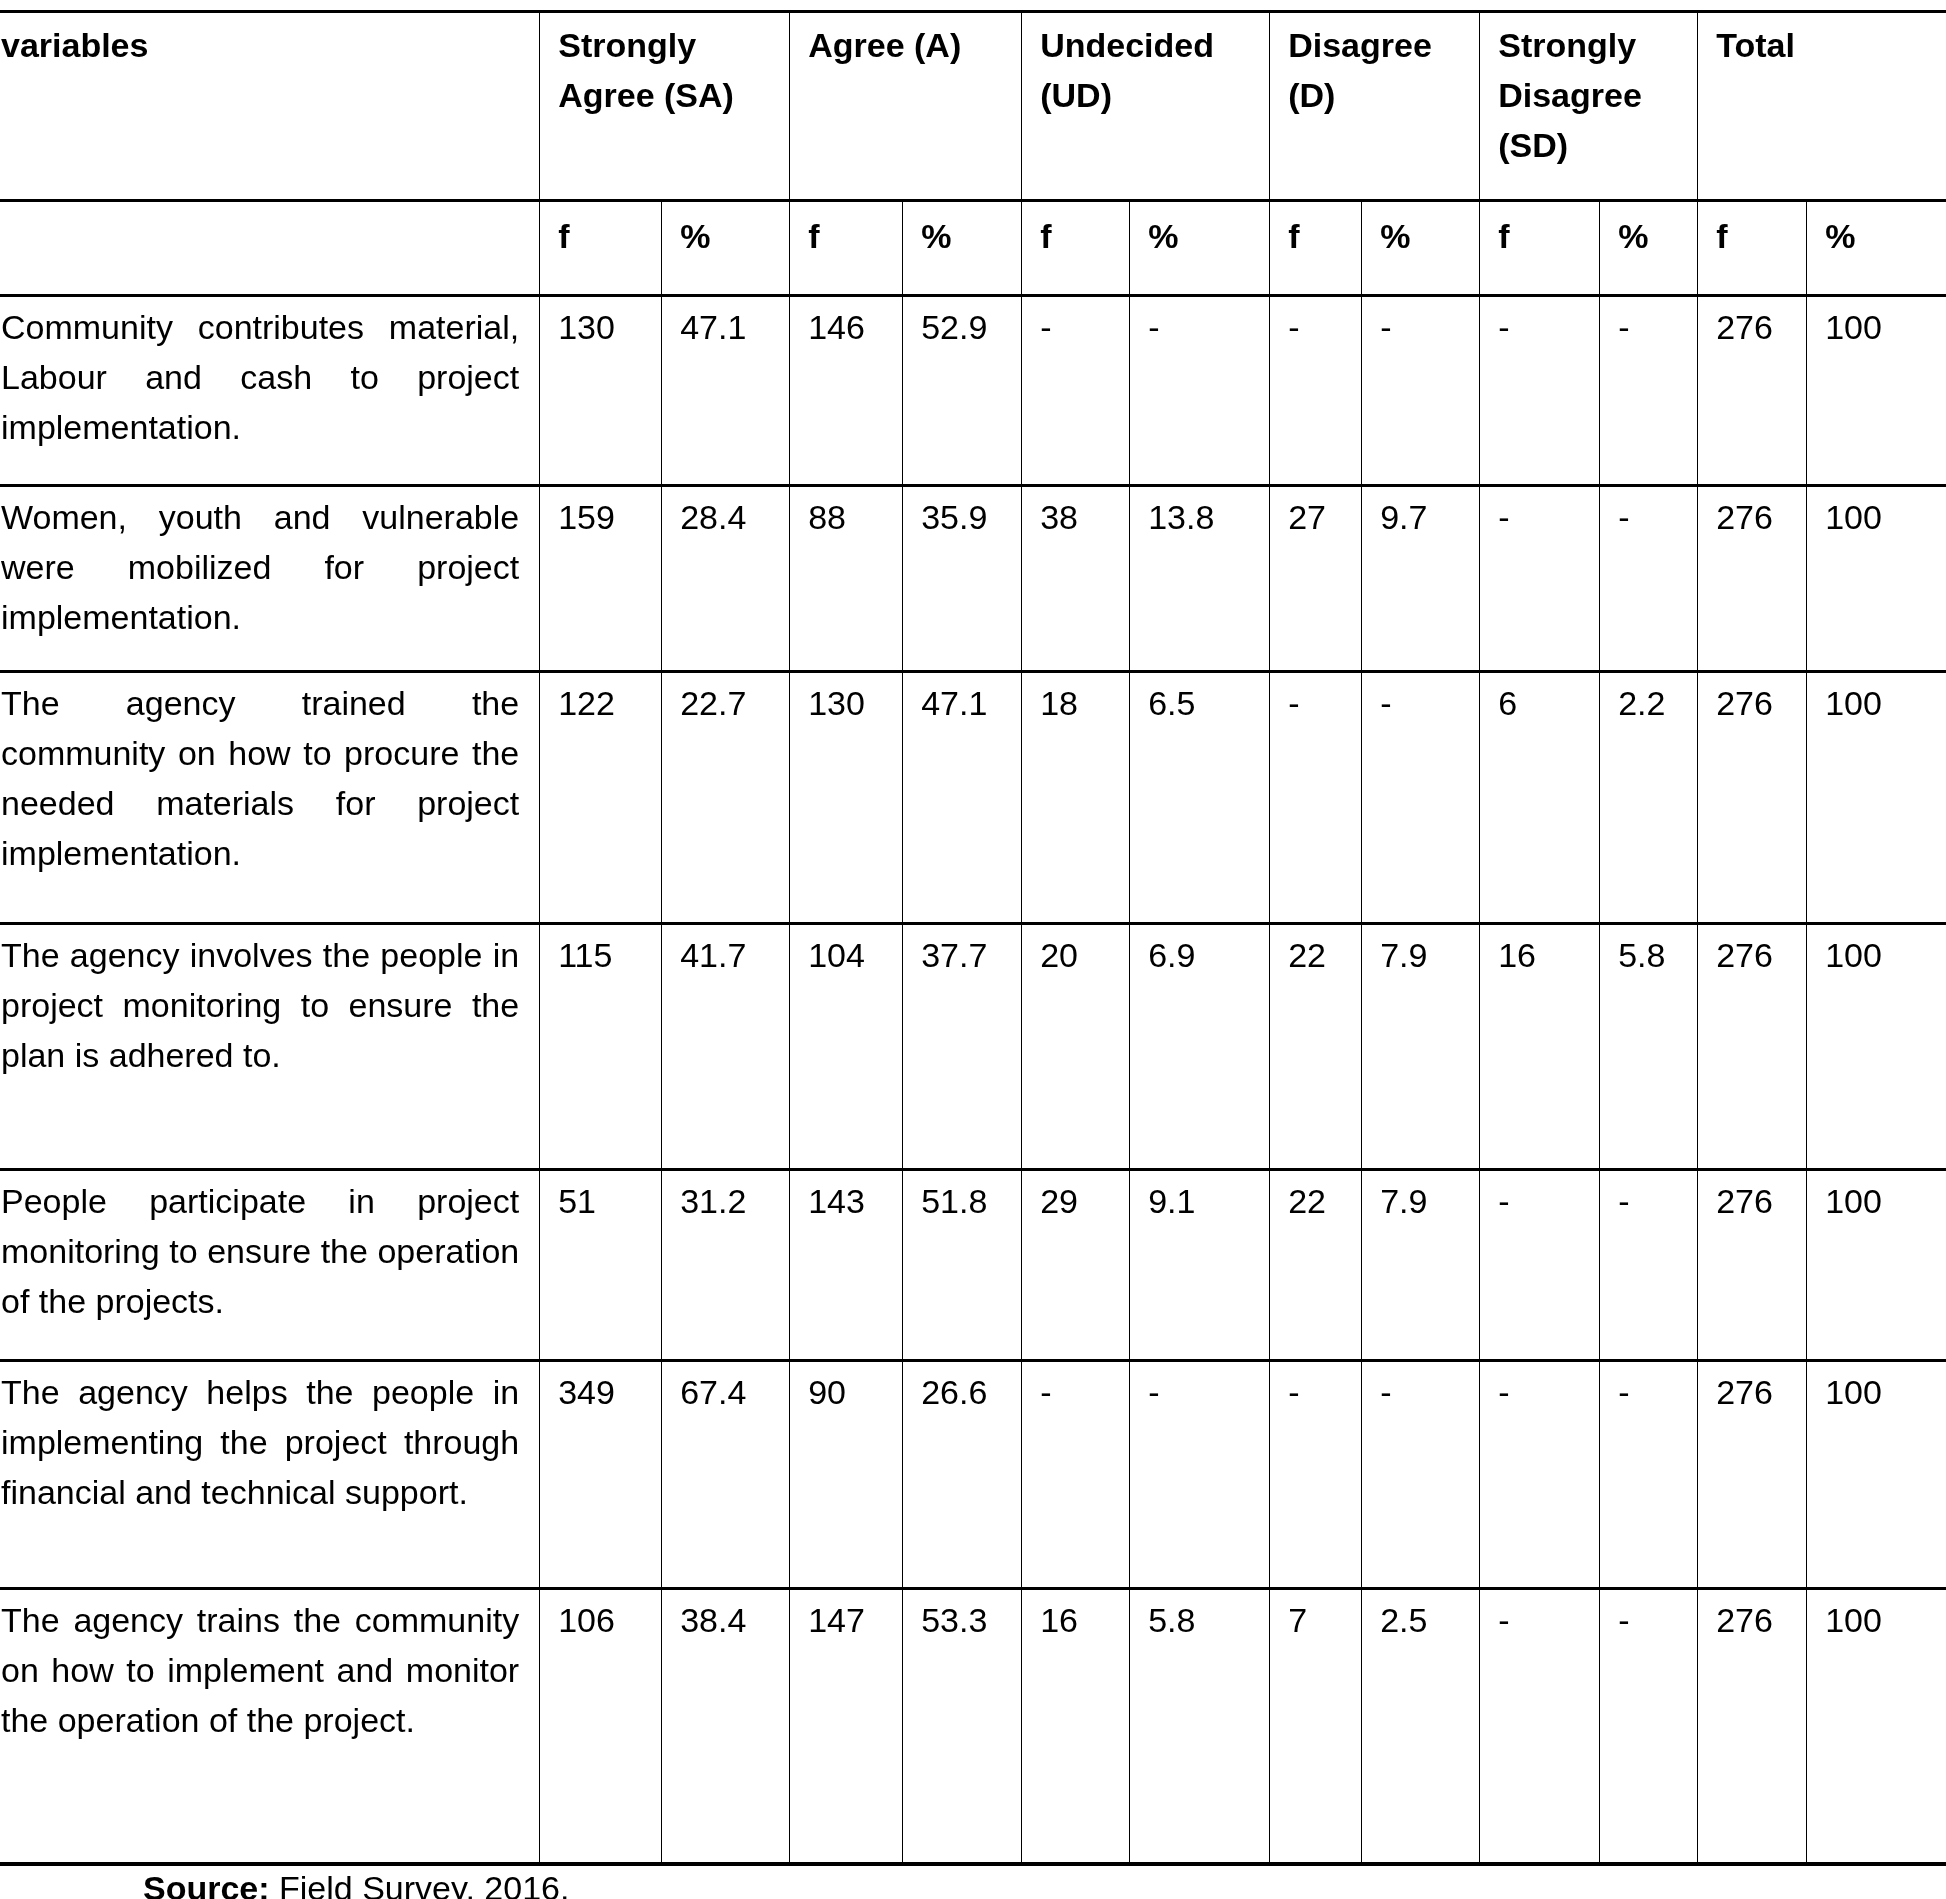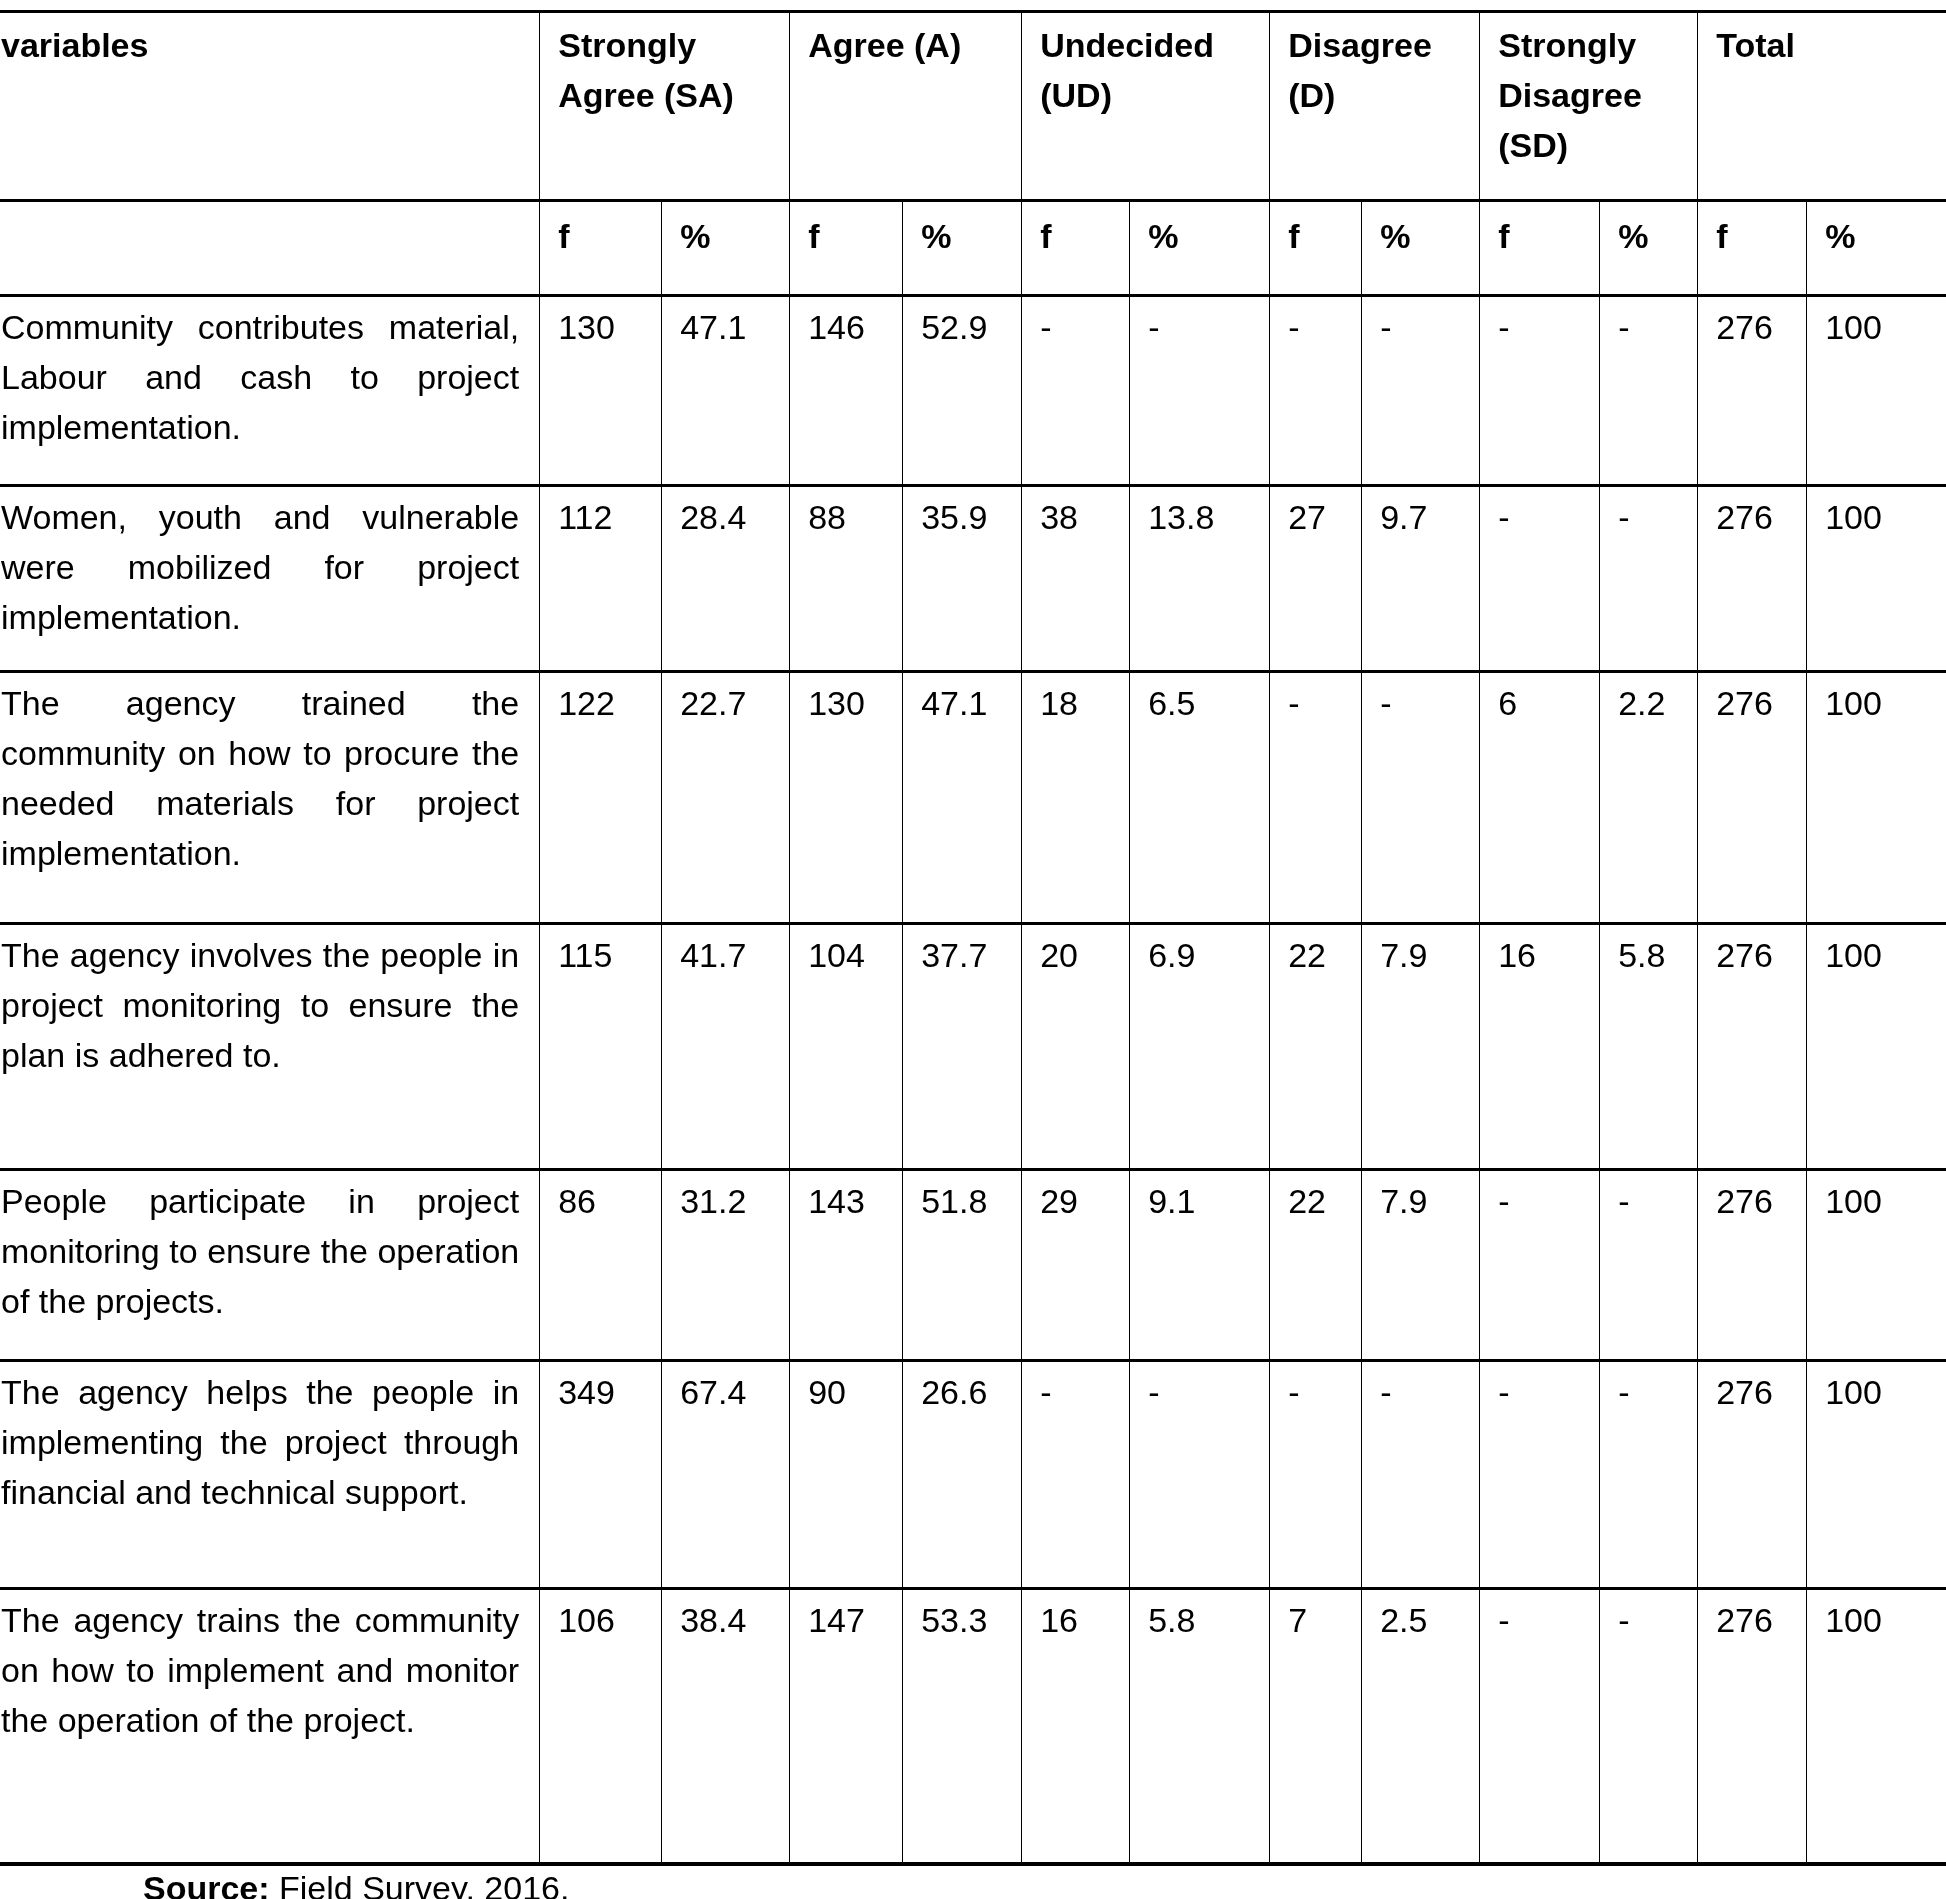--- a/index.html
+++ b/index.html
@@ -72,21 +72,21 @@
     <td class="num">-</td>
     <td class="num">-</td>
     <td class="num">-</td>
     <td class="num">-</td>
     <td class="num">-</td>
     <td class="num">276</td>
     <td class="num">100</td>
   </tr>
   <tr class="hb" style="height:186px">
     <td class="var">Women, youth and vulnerable were mobilized for project implementation.</td>
-    <td class="num">112</td>
+    <td class="num">159</td>
     <td class="num">28.4</td>
     <td class="num">88</td>
     <td class="num">35.9</td>
     <td class="num">38</td>
     <td class="num">13.8</td>
     <td class="num">27</td>
     <td class="num">9.7</td>
     <td class="num">-</td>
     <td class="num">-</td>
     <td class="num">276</td>
@@ -117,21 +117,21 @@
     <td class="num">6.9</td>
     <td class="num">22</td>
     <td class="num">7.9</td>
     <td class="num">16</td>
     <td class="num">5.8</td>
     <td class="num">276</td>
     <td class="num">100</td>
   </tr>
   <tr class="hb" style="height:191px">
     <td class="var">People participate in project monitoring to ensure the operation of the projects.</td>
-    <td class="num">86</td>
+    <td class="num">51</td>
     <td class="num">31.2</td>
     <td class="num">143</td>
     <td class="num">51.8</td>
     <td class="num">29</td>
     <td class="num">9.1</td>
     <td class="num">22</td>
     <td class="num">7.9</td>
     <td class="num">-</td>
     <td class="num">-</td>
     <td class="num">276</td>

